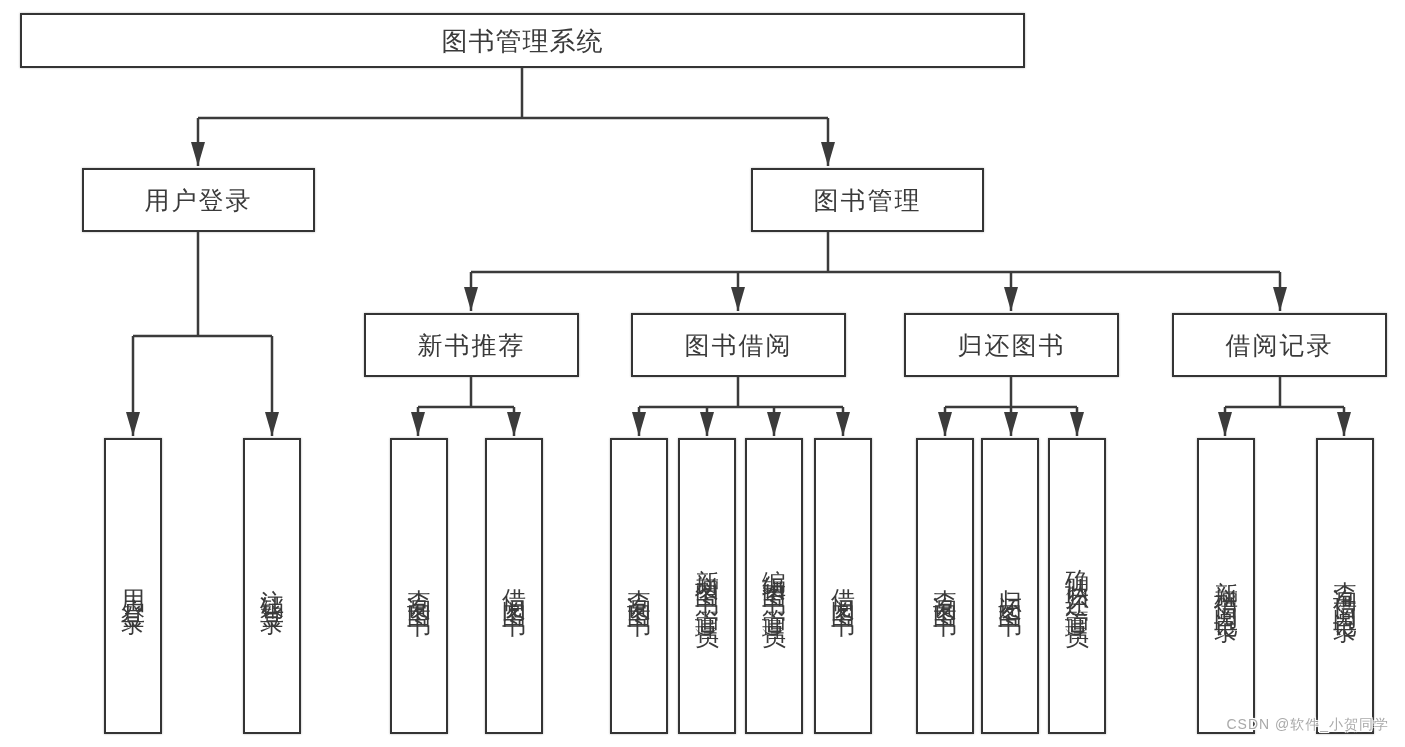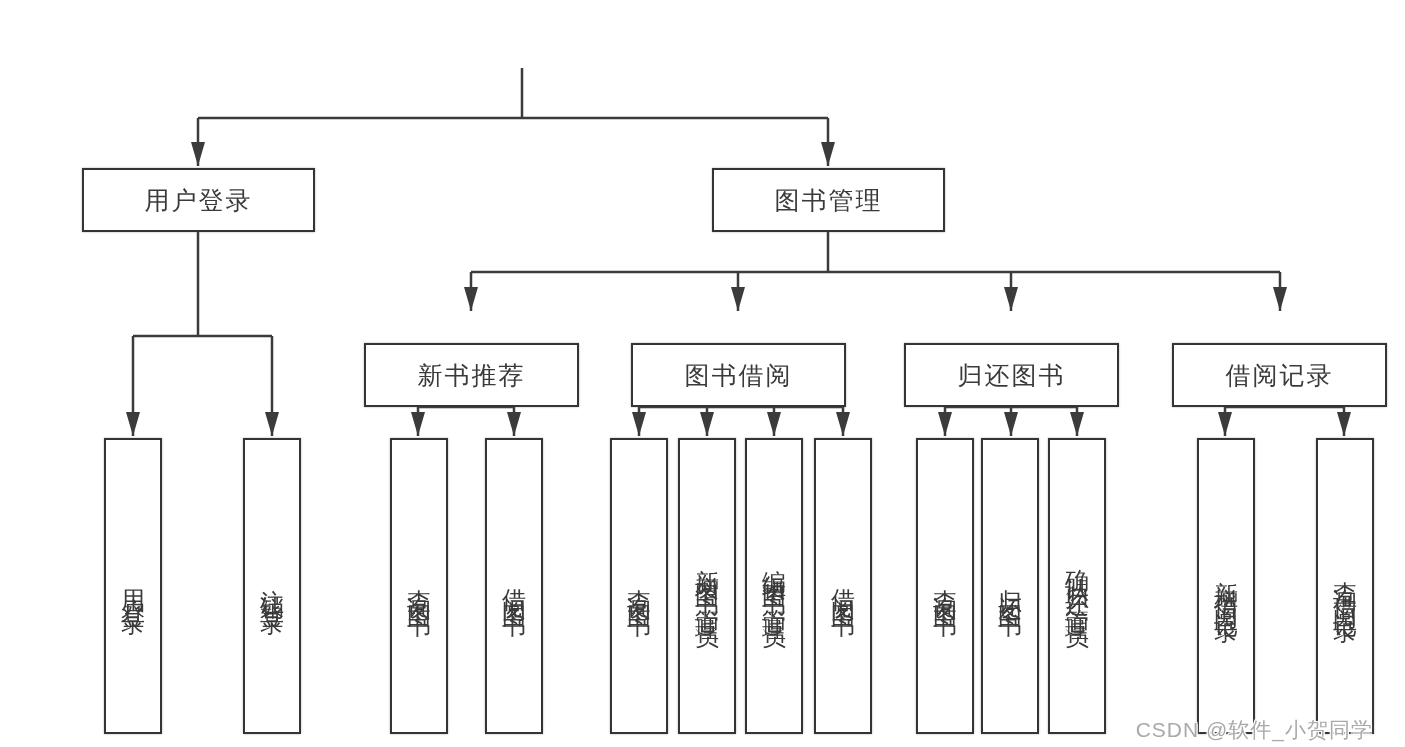--- a/index.html
+++ b/index.html
@@ -22,34 +22,34 @@
     display: flex;
     align-items: center;
     justify-content: center;
     z-index: 2;
     line-height: 1;
     white-space: nowrap;
   }
   .root-node  { left: 20px;  top: 13px;  width: 1005px; height: 55px; font-size: 26px; letter-spacing: 1px; }
   .mid-node   { height: 64px; font-size: 25px; letter-spacing: 2px; }
   .lv2        { top: 168px; width: 233px; }
-  .lv3        { top: 313px; width: 215px; margin-top: 30px; }
+  .lv3        { top: 313px; width: 215px; }
   .leaf {
     top: 438px; width: 58px; height: 296px;
     writing-mode: vertical-rl;
     font-size: 24px;
     letter-spacing: 8px;
     padding: 4px 0;
   }
   .watermark {
     position: absolute;
-    right: 32px;
+    right: 16px;
     top: 716px;
     z-index: 5;
-    font-size: 21px;
+    font-size: 14px;
     letter-spacing: 1px;
     color: #a9a9a9;
     text-shadow: -1px -1px 0 #ffffff, 1px -1px 0 #ffffff, -1px 1px 0 #ffffff, 1px 1px 0 #ffffff, 0 0 3px #ffffff;
   }
 </style>
 </head>
 <body>
 
 <div id="canvas">
 
@@ -82,23 +82,24 @@
     <path d="M707 407 V436" fill="none" stroke="#3b3b3b" stroke-width="2.5" marker-end="url(#arw)"></path>
     <path d="M774 407 V436" fill="none" stroke="#3b3b3b" stroke-width="2.5" marker-end="url(#arw)"></path>
     <path d="M843 407 V436" fill="none" stroke="#3b3b3b" stroke-width="2.5" marker-end="url(#arw)"></path>
     <path d="M945 407 V436" fill="none" stroke="#3b3b3b" stroke-width="2.5" marker-end="url(#arw)"></path>
     <path d="M1011 407 V436" fill="none" stroke="#3b3b3b" stroke-width="2.5" marker-end="url(#arw)"></path>
     <path d="M1077 407 V436" fill="none" stroke="#3b3b3b" stroke-width="2.5" marker-end="url(#arw)"></path>
     <path d="M1225 407 V436" fill="none" stroke="#3b3b3b" stroke-width="2.5" marker-end="url(#arw)"></path>
     <path d="M1344 407 V436" fill="none" stroke="#3b3b3b" stroke-width="2.5" marker-end="url(#arw)"></path>
   </svg>
 
+  <div class="node root-node">图书管理系统</div>
 
   <div class="node mid-node lv2" style="left:82px;">用户登录</div>
-  <div class="node mid-node lv2" style="left:712px;">图书管理</div>
+  <div class="node mid-node lv2" style="left:751px;">图书管理</div>
 
   <div class="node mid-node lv3" style="left:364px;">新书推荐</div>
   <div class="node mid-node lv3" style="left:631px;font-family:Liberation Serif, serif;">图书借阅</div>
   <div class="node mid-node lv3" style="left:904px;">归还图书</div>
   <div class="node mid-node lv3" style="left:1172px;">借阅记录</div>
 
   <div class="node leaf" style="left:104px;">用户登录</div>
   <div class="node leaf" style="left:243px;">注销登录</div>
 
   <div class="node leaf" style="left:390px;">查询图书</div>

